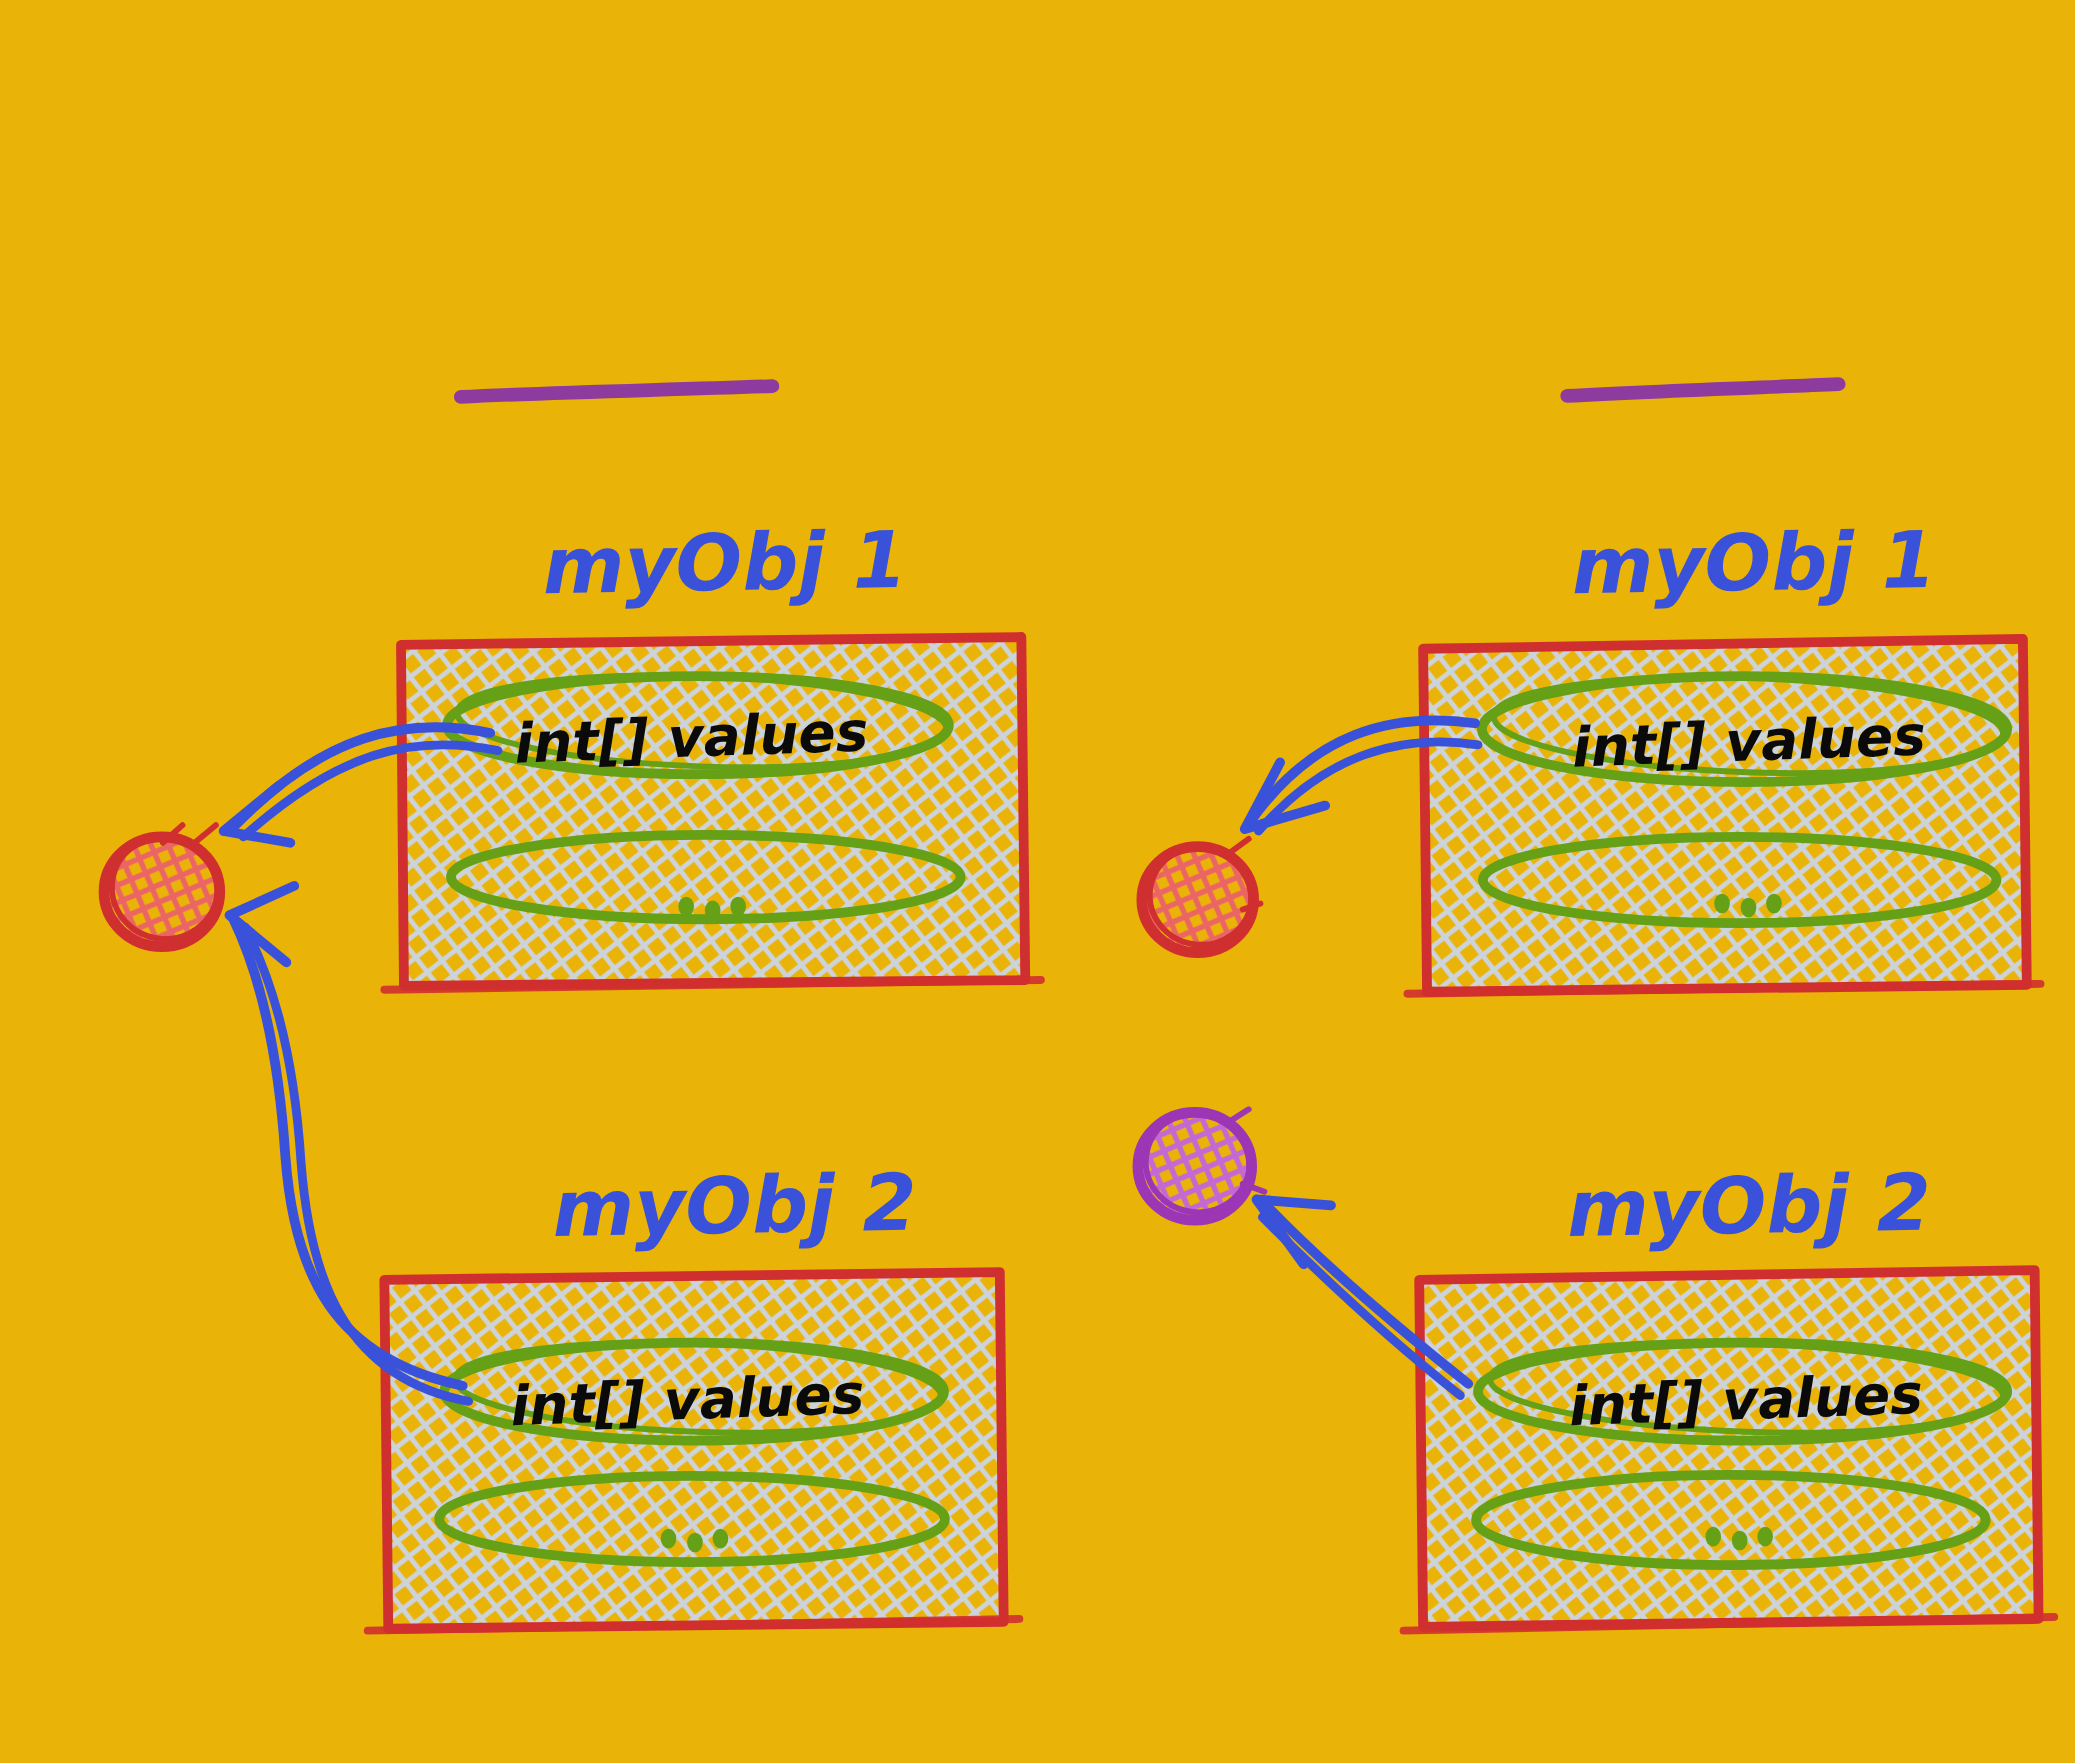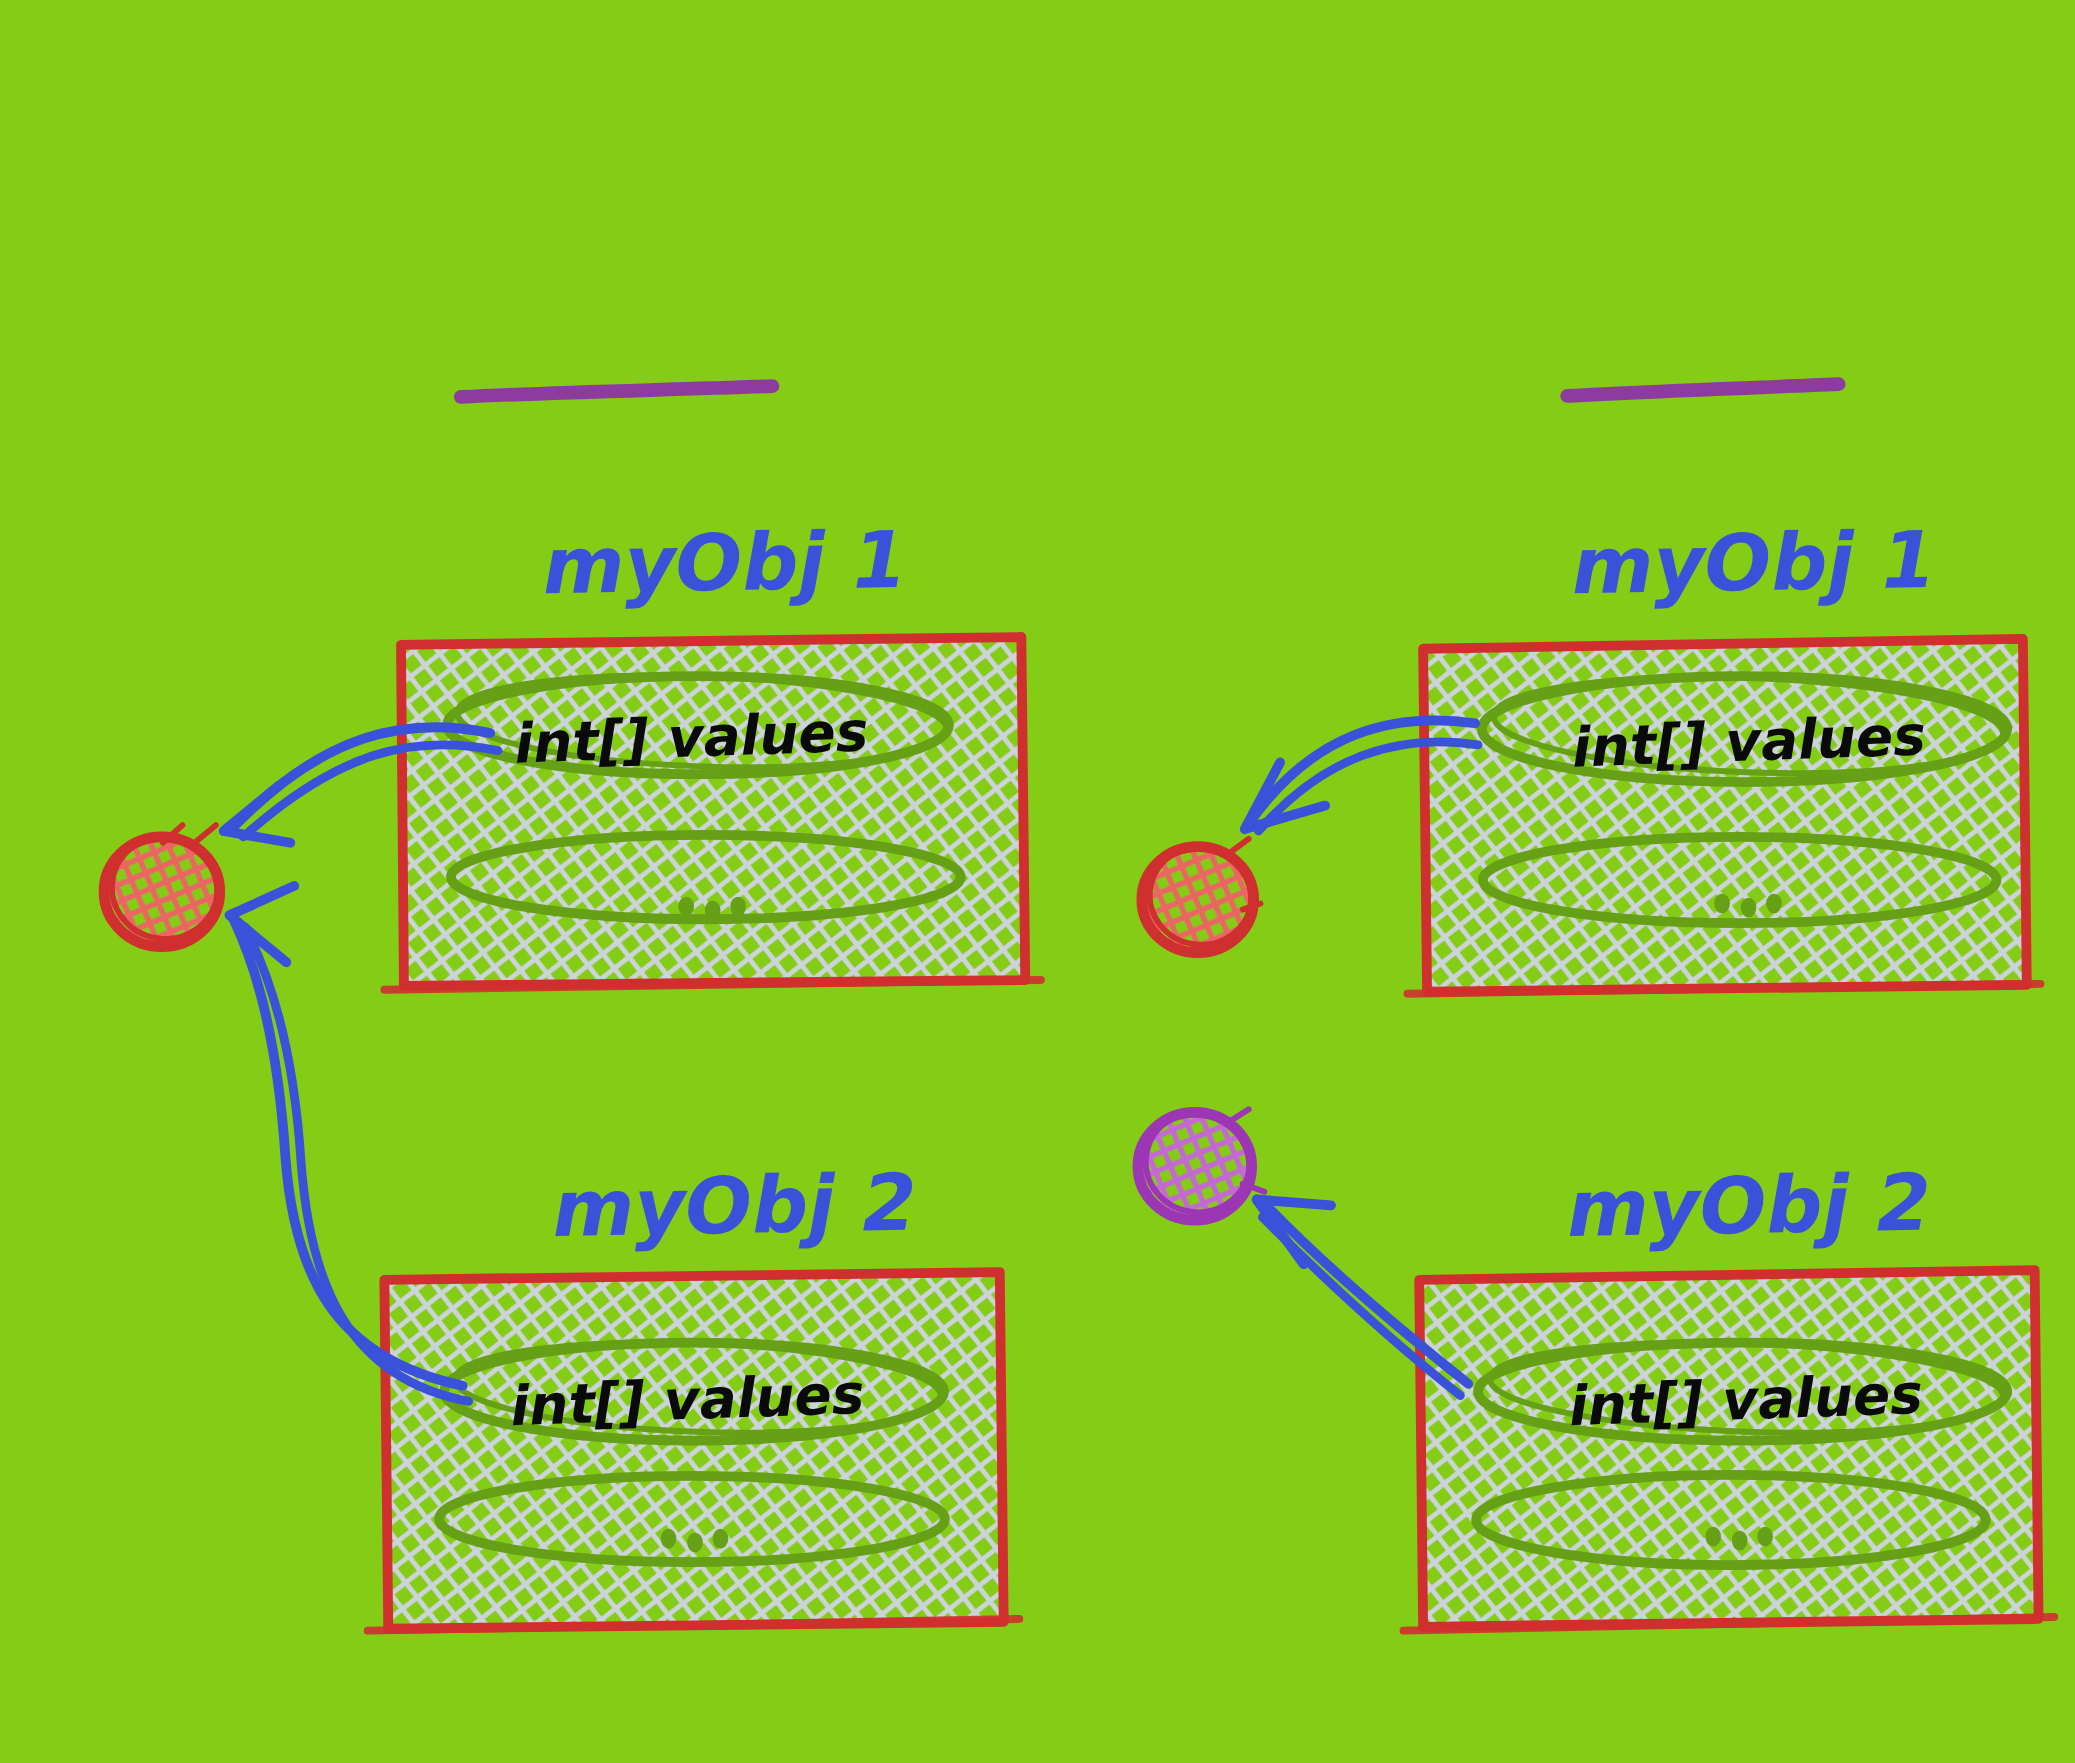--- a/index.html
+++ b/index.html
@@ -1,16 +1,16 @@
 <!DOCTYPE html>
 <html><head>
 <meta charset="utf-8">
 <style>
   html,body{margin:0;padding:0;background:#000;}
-  .stage{position:relative;width:2076px;height:1763px;background:#84cc16;overflow:hidden;}
+  .stage{position:relative;width:2076px;height:1763px;background:#eab308;overflow:hidden;}
   svg{display:block;}
   text{font-family:"DejaVu Sans", sans-serif;font-style:italic;font-weight:700;}
   .obj-title{fill:#3a52d9;font-size:80px;}
   .field-label{fill:#0a0a0a;font-size:56px;}
   .stroke-red{stroke:#d02f2f;fill:none;}
   .stroke-green{stroke:#66a017;fill:none;}
   .stroke-blue{stroke:#3a52d9;fill:none;}
   .stroke-purple{stroke:#9c36b5;fill:none;}
   .underline{stroke:#8e3b9f;stroke-width:14;stroke-linecap:round;fill:none;}
   .rough{stroke-linecap:round;stroke-linejoin:round;}

